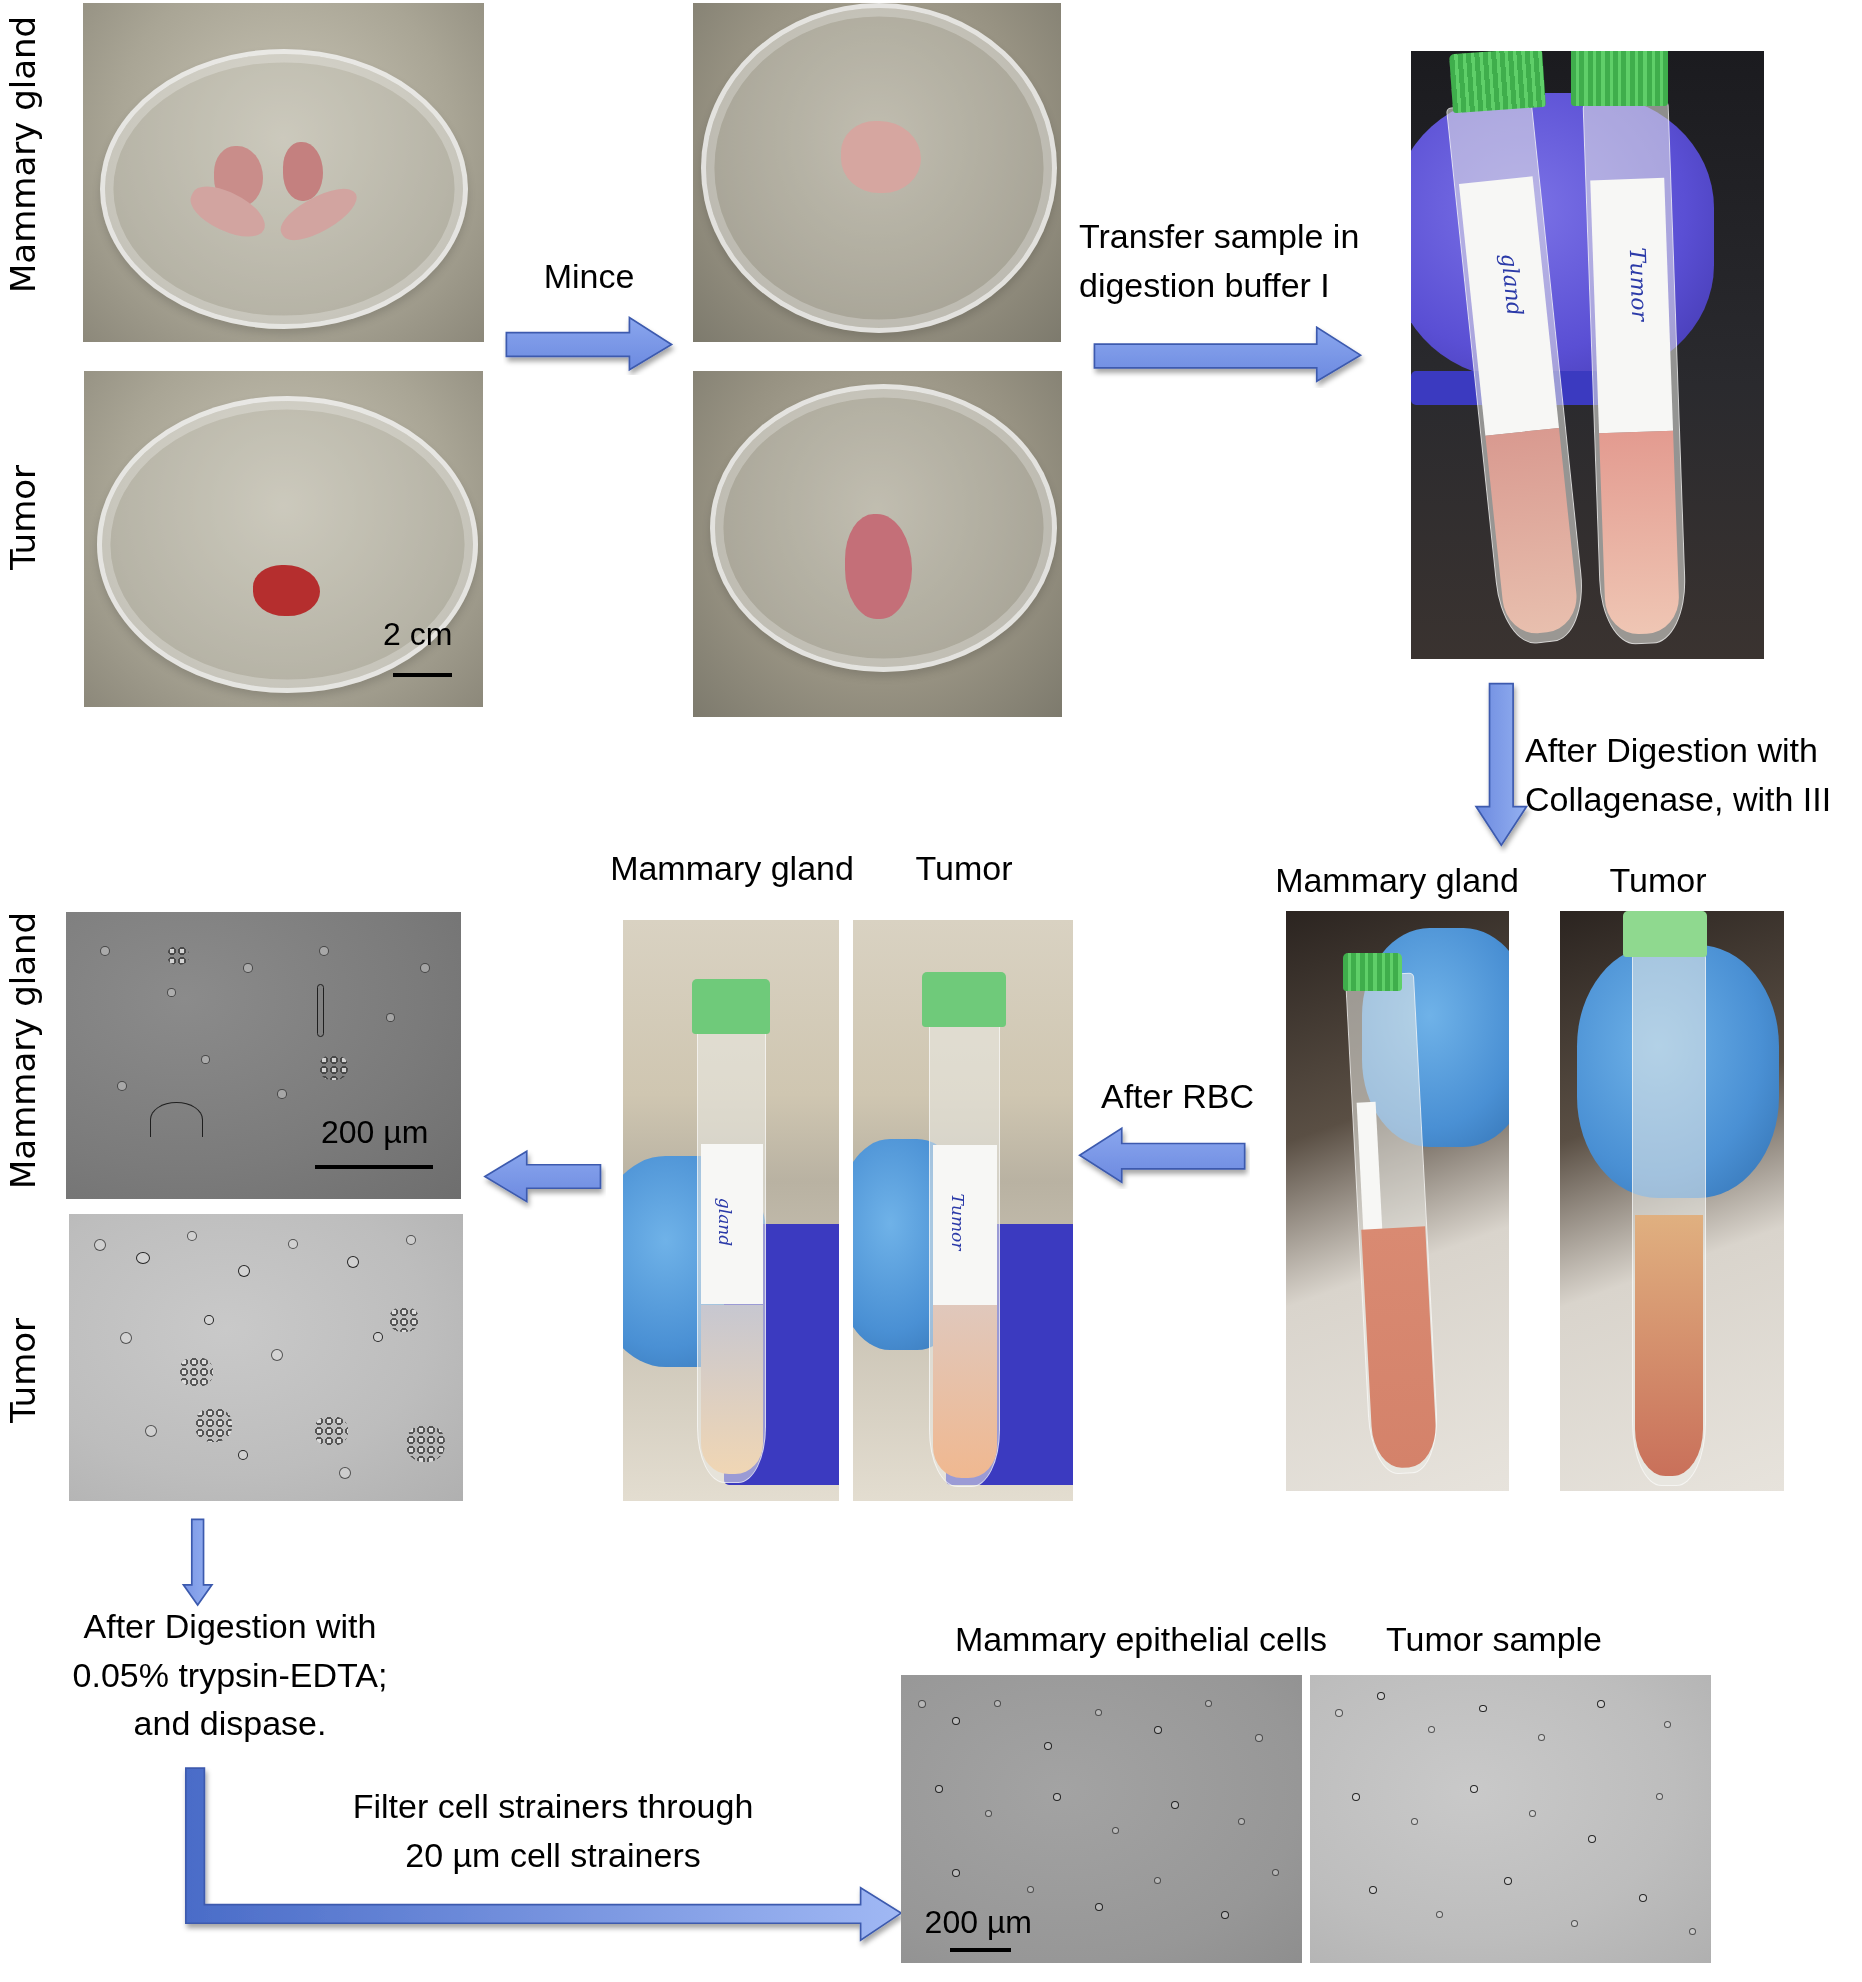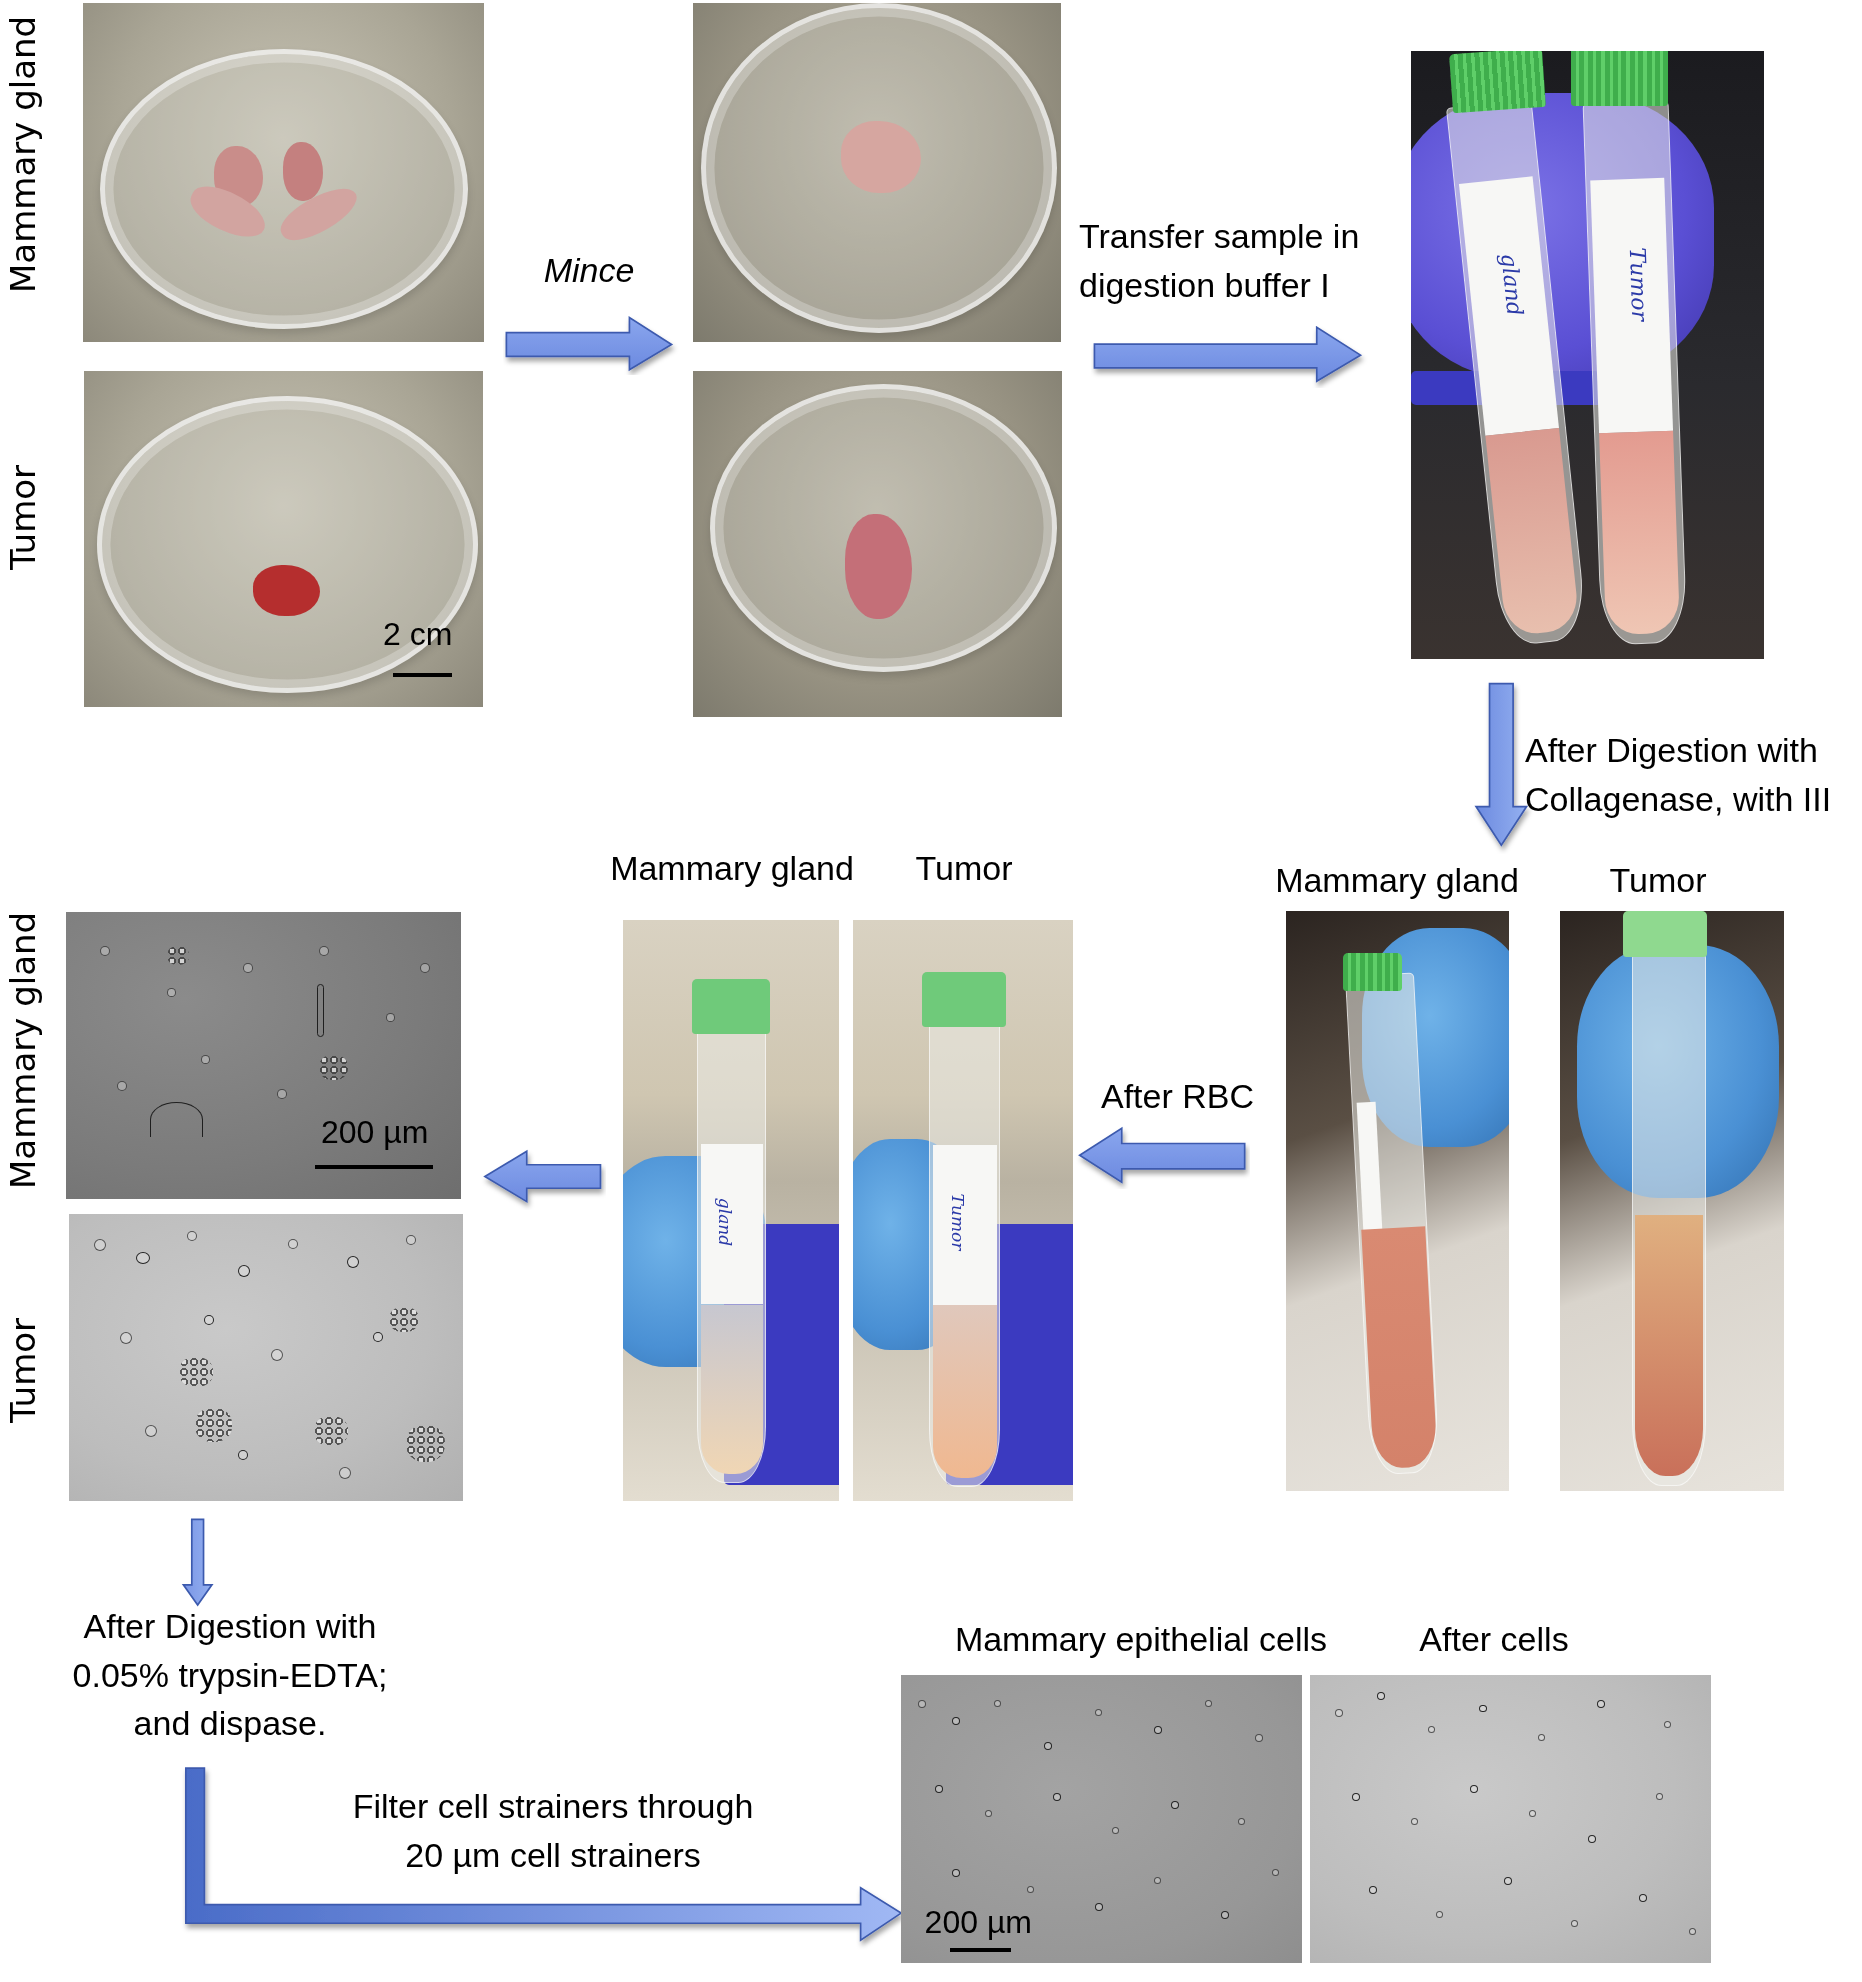--- a/index.html
+++ b/index.html
@@ -62,21 +62,21 @@
   <div class="tissue" style="left:194px; top:194px; width:84px; height:34px; background:#d2a4a0; transform:rotate(-30deg);"></div>
 </div>
 
 <div class="photo bench" style="left:84px; top:371px; width:399px; height:336px;">
   <div class="dish" style="left:12.6px; top:25px; width:371px; height:287px;"></div>
   <div class="tissue" style="left:169px; top:194px; width:67px; height:51px; background:#b52e2e;"></div>
   <span class="scaletext" style="left:299px; top:245px;">2 cm</span>
   <div class="scalebar" style="left:309px; top:302px; width:59px;"></div>
 </div>
 
-<span class="label center" style="left:589px; top:250px;font-style:italic;">Mince</span>
+<span class="label center" style="left:589px; top:256px;">Mince</span>
 <svg class="abs" style="left:503px; top:314px;" width="177" height="61" viewBox="0 0 210 72">
   <defs>
       <linearGradient id="g1" x1="0" y1="0" x2="0" y2="1">
         <stop offset="0" stop-color="#8aa6ee"></stop>
         <stop offset="1" stop-color="#6c8ae0"></stop>
       </linearGradient>
   <filter id="sh" x="-10%" y="-10%" width="130%" height="140%">
         <feDropShadow dx="2" dy="5" stdDeviation="3" flood-color="#000" flood-opacity="0.35"></feDropShadow>
       </filter>
     </defs>
@@ -264,21 +264,21 @@
         <stop offset="1" stop-color="#a0b8f4"></stop>
       </linearGradient>
     </defs>
   <polygon points="8,6 30,6 30,168 808,168 808,148 856,178 808,210 808,190 8,190" fill="url(#g7)" stroke="#3c5aae" stroke-width="2" filter="url(#sh)"></polygon>
 </svg>
 
 <span class="label center" style="left:553px; top:1786px;">Filter cell strainers through</span>
 <span class="label center" style="left:553px; top:1835px;">20 µm cell strainers</span>
 
 <span class="label center" style="left:1110px; top:1619px;margin-left:31px;">Mammary epithelial cells</span>
-<span class="label center" style="left:1494px; top:1619px;">After cells</span>
+<span class="label center" style="left:1494px; top:1619px;">Tumor sample</span>
 
 <div class="photo micro-mid" style="left:901px; top:1675px; width:401px; height:288px;">
   <div class="cell" style="left:17px;top:25px;width:5.9px;height:5.9px;"></div>
   <div class="cell dk" style="left:51px;top:42px;width:5.9px;height:5.9px;"></div>
   <div class="cell" style="left:93px;top:25px;width:5px;height:5px;"></div>
   <div class="cell dk" style="left:143px;top:67px;width:5.9px;height:5.9px;"></div>
   <div class="cell" style="left:194px;top:34px;width:5px;height:5px;"></div>
   <div class="cell dk" style="left:253px;top:51px;width:5.9px;height:5.9px;"></div>
   <div class="cell" style="left:304px;top:25px;width:5px;height:5px;"></div>
   <div class="cell" style="left:354px;top:59px;width:5.9px;height:5.9px;"></div>

